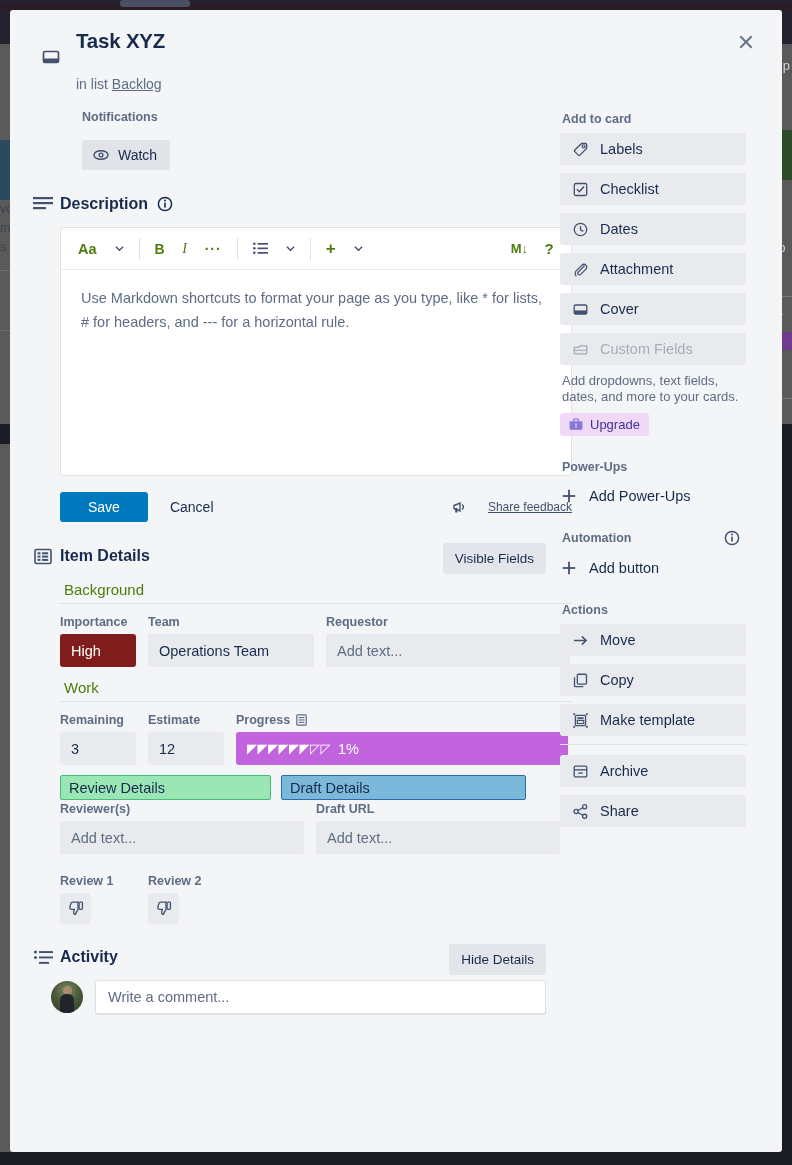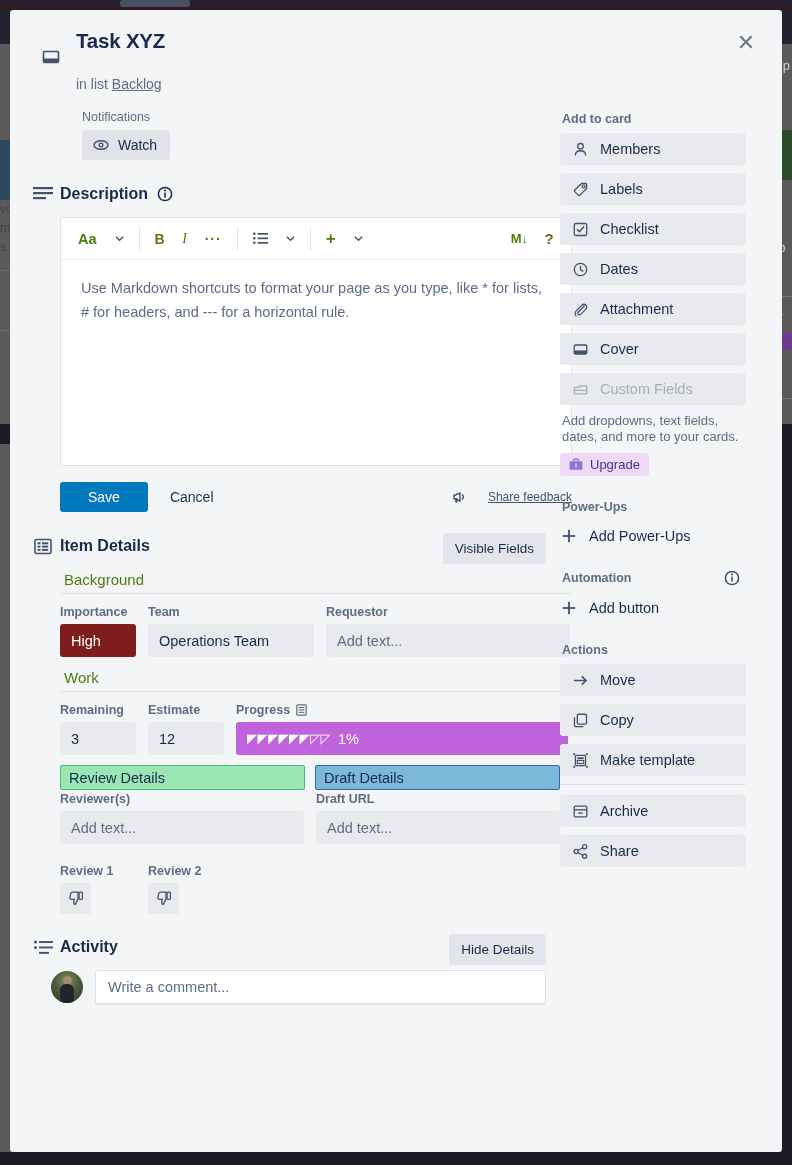--- a/index.html
+++ b/index.html
@@ -59,21 +59,21 @@
   }
   .in-list { margin: 22px 0 0 44px; font-size:14px; color:#5e6c84; }
   .in-list a { color:#5e6c84; text-decoration:underline; cursor:pointer; }
 
   
   .body-cols { display:flex; padding: 18px 16px 0 16px; }
   .col-main { width: 520px; flex:0 0 520px; }
   .col-side { width: 200px; flex:0 0 200px; padding-left:14px; }
 
   
-  .field-label { font-size:12.5px; font-weight:normal; color:#5e6c84; margin: 0 0 6px 56px; }
+  .field-label { font-size:12.5px; font-weight:bold; color:#5e6c84; margin: 0 0 16px 56px; }
   .watch-btn {
     margin-left:56px; display:inline-flex; align-items:center; gap:9px;
     background:#e1e3e8; color:#172b4d; font-size:14px;
     padding: 7px 13px 7px 11px; border-radius:3px; cursor:pointer;
   }
 
   
   .sec-head { display:flex; align-items:center; margin: 25px 0 0 0; position:relative; }
   .sec-icon { width:34px; display:flex; justify-content:center; color:#42526e; }
   .sec-title { font-size:16px; font-weight:bold; color:#172b4d; }
@@ -130,21 +130,21 @@
   .cf-val.orange { background:#7f1d1d; color:#fff; }
   .cf-val.purple { background:#c063dd; color:#fff; }
   .progress-glyphs { letter-spacing:0.5px; margin-right:7px; display:inline-block;
                      font-family:"DejaVu Sans", sans-serif; font-size:13px; }
 
   .hl-row { display:flex; gap:10px; margin: 6px 0 2px 0; }
   .hl-box {
     height:25px; display:flex; align-items:center; padding:0 8px;
     font-size:14.5px; color:#172b4d; border-radius:2px; cursor:pointer;
   }
-  .hl-green { background:#9ae6b4; border:1px solid #48bb78; width:245px; }
+  .hl-green { background:#9ae6b4; border:1px solid #48bb78; width:211px; }
   .hl-blue  { background:#7cb8d9; border:1px solid #2b6cb0; width:245px; }
 
   .cf-icon-btn {
     width:31px; height:31px; background:#e9eaee; border-radius:3px;
     display:flex; align-items:center; justify-content:center;
     color:#42526e; cursor:pointer;
   }
 
   
   .comment-row { display:flex; align-items:center; margin: 14px 0 0 25px; }
@@ -466,29 +466,20 @@
       <div class="comment-row">
         <div class="avatar"></div>
         <div class="comment-box">Write a comment...</div>
       </div>
     </div>
 
     <div class="col-side">
 
       <div class="side-head">Add to card</div>
 
-      <div class="side-btn">
-        <span class="sico">
-          <svg width="15" height="15" viewBox="0 0 16 16">
-              <circle cx="8" cy="4.6" r="3" fill="none" stroke="#42526e" stroke-width="1.4"></circle>
-              <path d="M2.5 14.5 C2.5 11 5 9.3 8 9.3 C11 9.3 13.5 11 13.5 14.5" fill="none" stroke="#42526e" stroke-width="1.4"></path>
-            </svg>
-        </span>
-        <span>Members</span>
-      </div>
 
       <div class="side-btn">
         <span class="sico">
           <svg width="15" height="15" viewBox="0 0 16 16">
               <path d="M9.2 1.5 H13.5 C14.3 1.5 14.5 1.9 14.5 2.6 V6.8 L7.3 14 C6.8 14.5 6.1 14.5 5.6 14 L1.9 10.3 C1.4 9.8 1.4 9.1 1.9 8.6 Z" fill="none" stroke="#42526e" stroke-width="1.4"></path>
               <circle cx="11.3" cy="4.7" r="1.6" fill="none" stroke="#42526e" stroke-width="1.3"></circle>
             </svg>
         </span>
         <span>Labels</span>
       </div>

